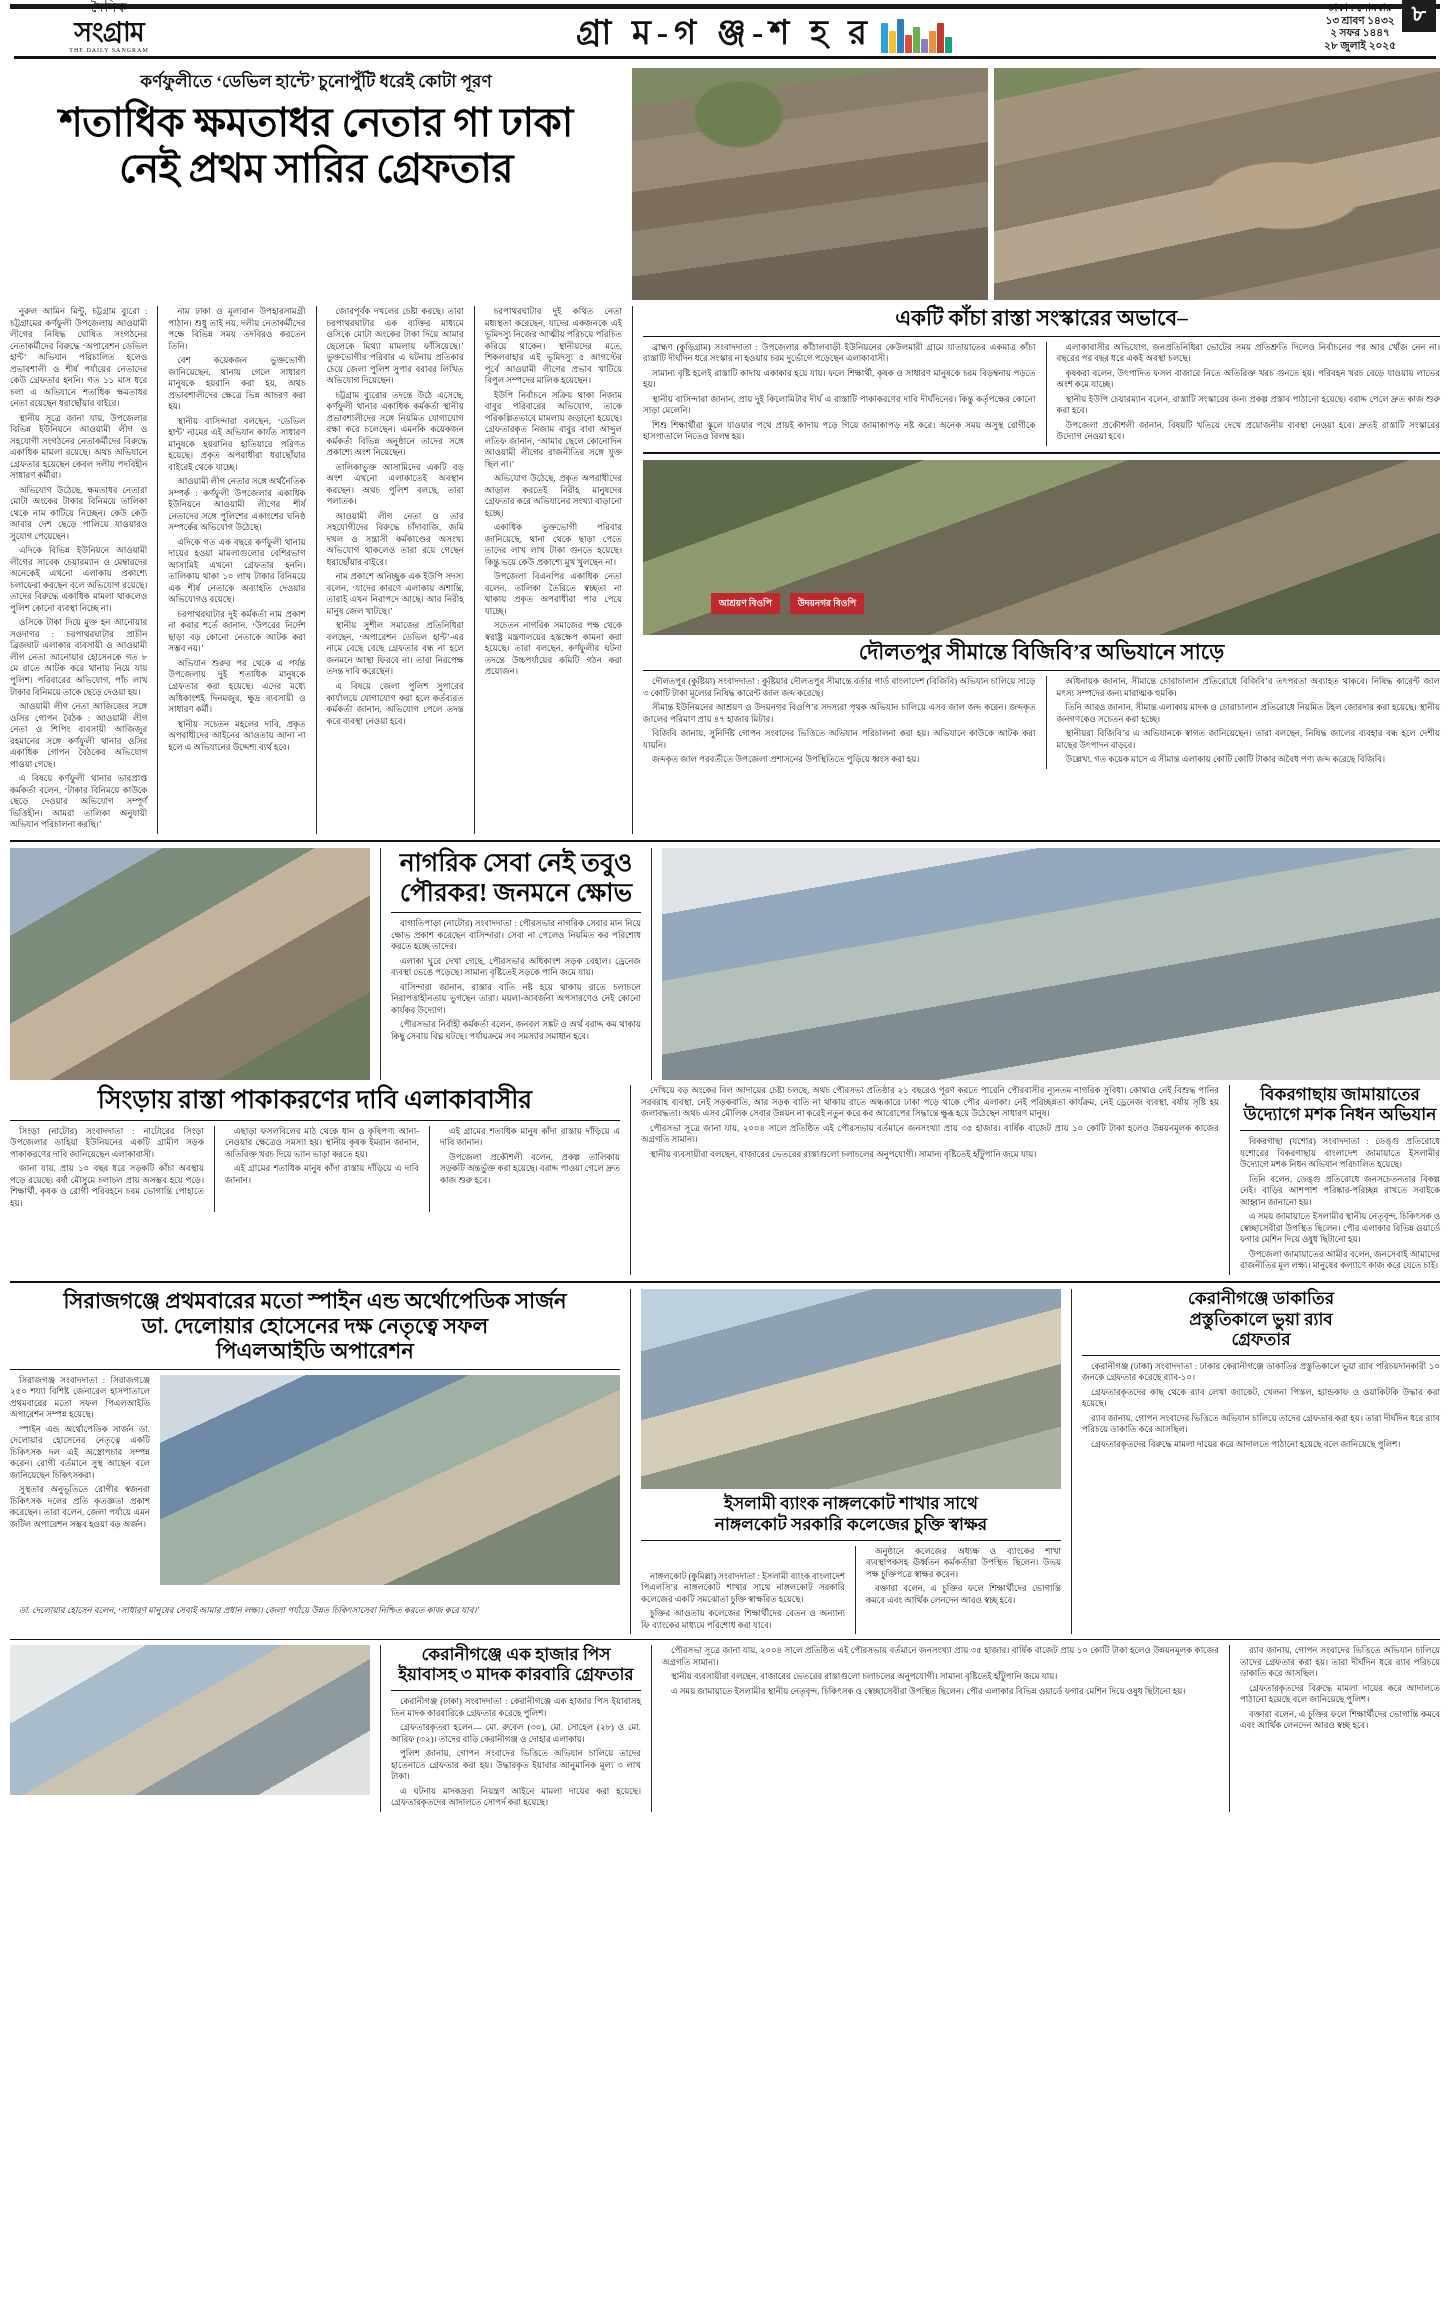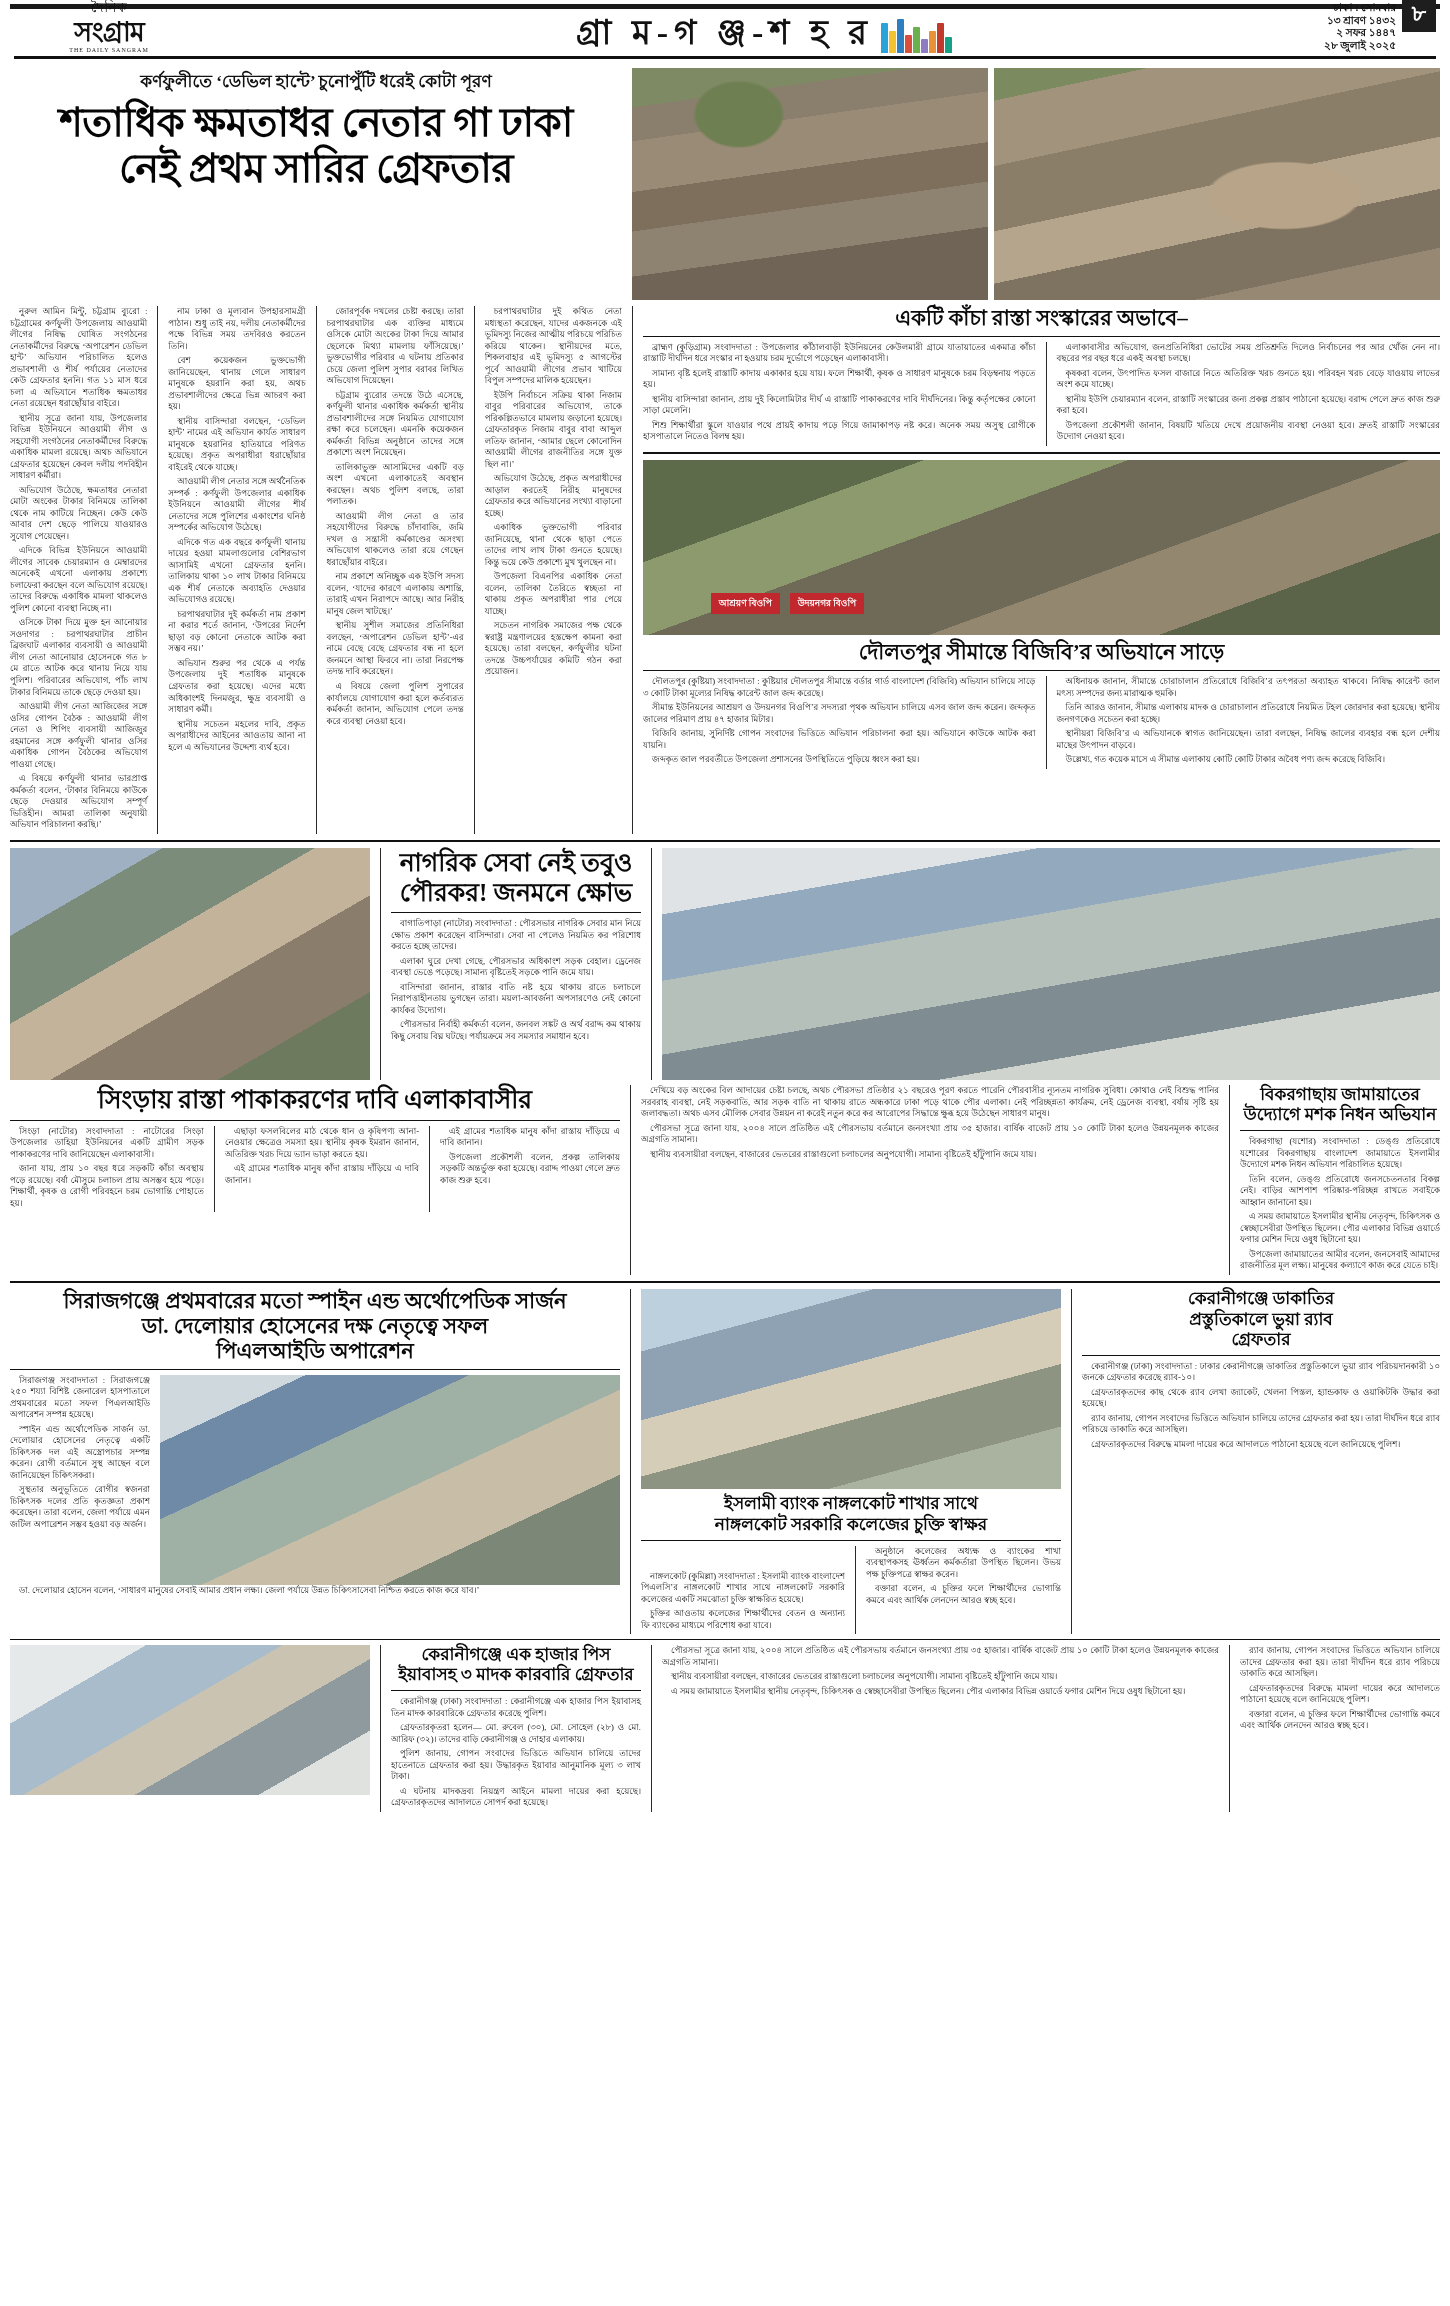--- a/index.html
+++ b/index.html
@@ -20,21 +20,21 @@
   .logo-kicker { font-size: 14px; font-weight: 400; letter-spacing: .5px; color:#111; }
   .logo-main { font-size: 27px; font-weight: 900; color:#111; letter-spacing:-1px; line-height: .95; }
   .logo-sub { font-size: 6px; letter-spacing: 1px; color:#222; margin-top:1px; }
 
   .mast-title { flex: 1; text-align: center; display:flex; align-items:center; justify-content:center; gap: 8px; }
   .mast-title-text { font-size: 34px; font-weight: 900; letter-spacing: 6px; color:#111; line-height: 1; }
   .city-art { display:flex; align-items:flex-end; gap:1px; height: 40px; }
   .city-art i { display:block; width:7px; border-radius:1px 1px 0 0; }
 
   .date-block { display:flex; align-items:center; gap:6px; }
-  .date-lines { text-align:right; font-size: 10.5px; font-weight:700; line-height: 1.22; color:#111;margin-top:25px; }
+  .date-lines { text-align:center; font-size: 10.5px; font-weight:700; line-height: 1.22; color:#111;margin-top:25px; }
   .page-num { width: 34px; height: 34px; background:#1e1e1e; color:#fff; display:flex; align-items:center; justify-content:center; font-size: 22px; font-weight:900; }
 
   .rule-mid { height: 3px; background:#111; margin: 3px 4px 0 4px; }
 
   
   .lead { display:flex; gap:10px; margin-top: 6px; }
   .lead-left { width: 612px; }
   .kicker { text-align:center; font-size: 17px; font-weight: 700; color:#111; margin-bottom: 4px; }
   .headline { text-align:center; font-size: 40px; font-weight: 900; line-height: 1.16; color:#050505; letter-spacing:-.5px; }
   .headline .l2 { display:block; }
@@ -327,21 +327,21 @@
       </div>
       <div class="hr-thin"></div>
       <div class="row">
         <div class="col-text" style="width:140px;">
           <p>সিরাজগঞ্জ সংবাদদাতা : সিরাজগঞ্জে ২৫০ শয্যা বিশিষ্ট জেনারেল হাসপাতালে প্রথমবারের মতো সফল পিএলআইডি অপারেশন সম্পন্ন হয়েছে।</p>
           <p>স্পাইন এন্ড অর্থোপেডিক সার্জন ডা. দেলোয়ার হোসেনের নেতৃত্বে একটি চিকিৎসক দল এই অস্ত্রোপচার সম্পন্ন করেন। রোগী বর্তমানে সুস্থ আছেন বলে জানিয়েছেন চিকিৎসকরা।</p>
           <p>সুস্থতার অনুভূতিতে রোগীর স্বজনরা চিকিৎসক দলের প্রতি কৃতজ্ঞতা প্রকাশ করেছেন। তারা বলেন, জেলা পর্যায়ে এমন জটিল অপারেশন সম্ভব হওয়া বড় অর্জন।</p>
         </div>
         <div class="ph ph-bge" style="flex:1; height:210px;"></div>
       </div>
-      <div class="col-text" style="margin-top:0;">
+      <div class="col-text" style="margin-top:20px;font-style:italic;">
         <p>ডা. দেলোয়ার হোসেন বলেন, ‘সাধারণ মানুষের সেবাই আমার প্রধান লক্ষ্য। জেলা পর্যায়ে উন্নত চিকিৎসাসেবা নিশ্চিত করতে কাজ করে যাব।’</p>
       </div>
     </div>
 
     <div class="vline"></div>
 
     <div style="width:420px;">
       <div class="ph ph-bgf" style="height:200px;"></div>
       <div class="secthead sh-md" style="margin-top:5px;">
         <div>ইসলামী ব্যাংক নাঙ্গলকোট শাখার সাথে</div>

